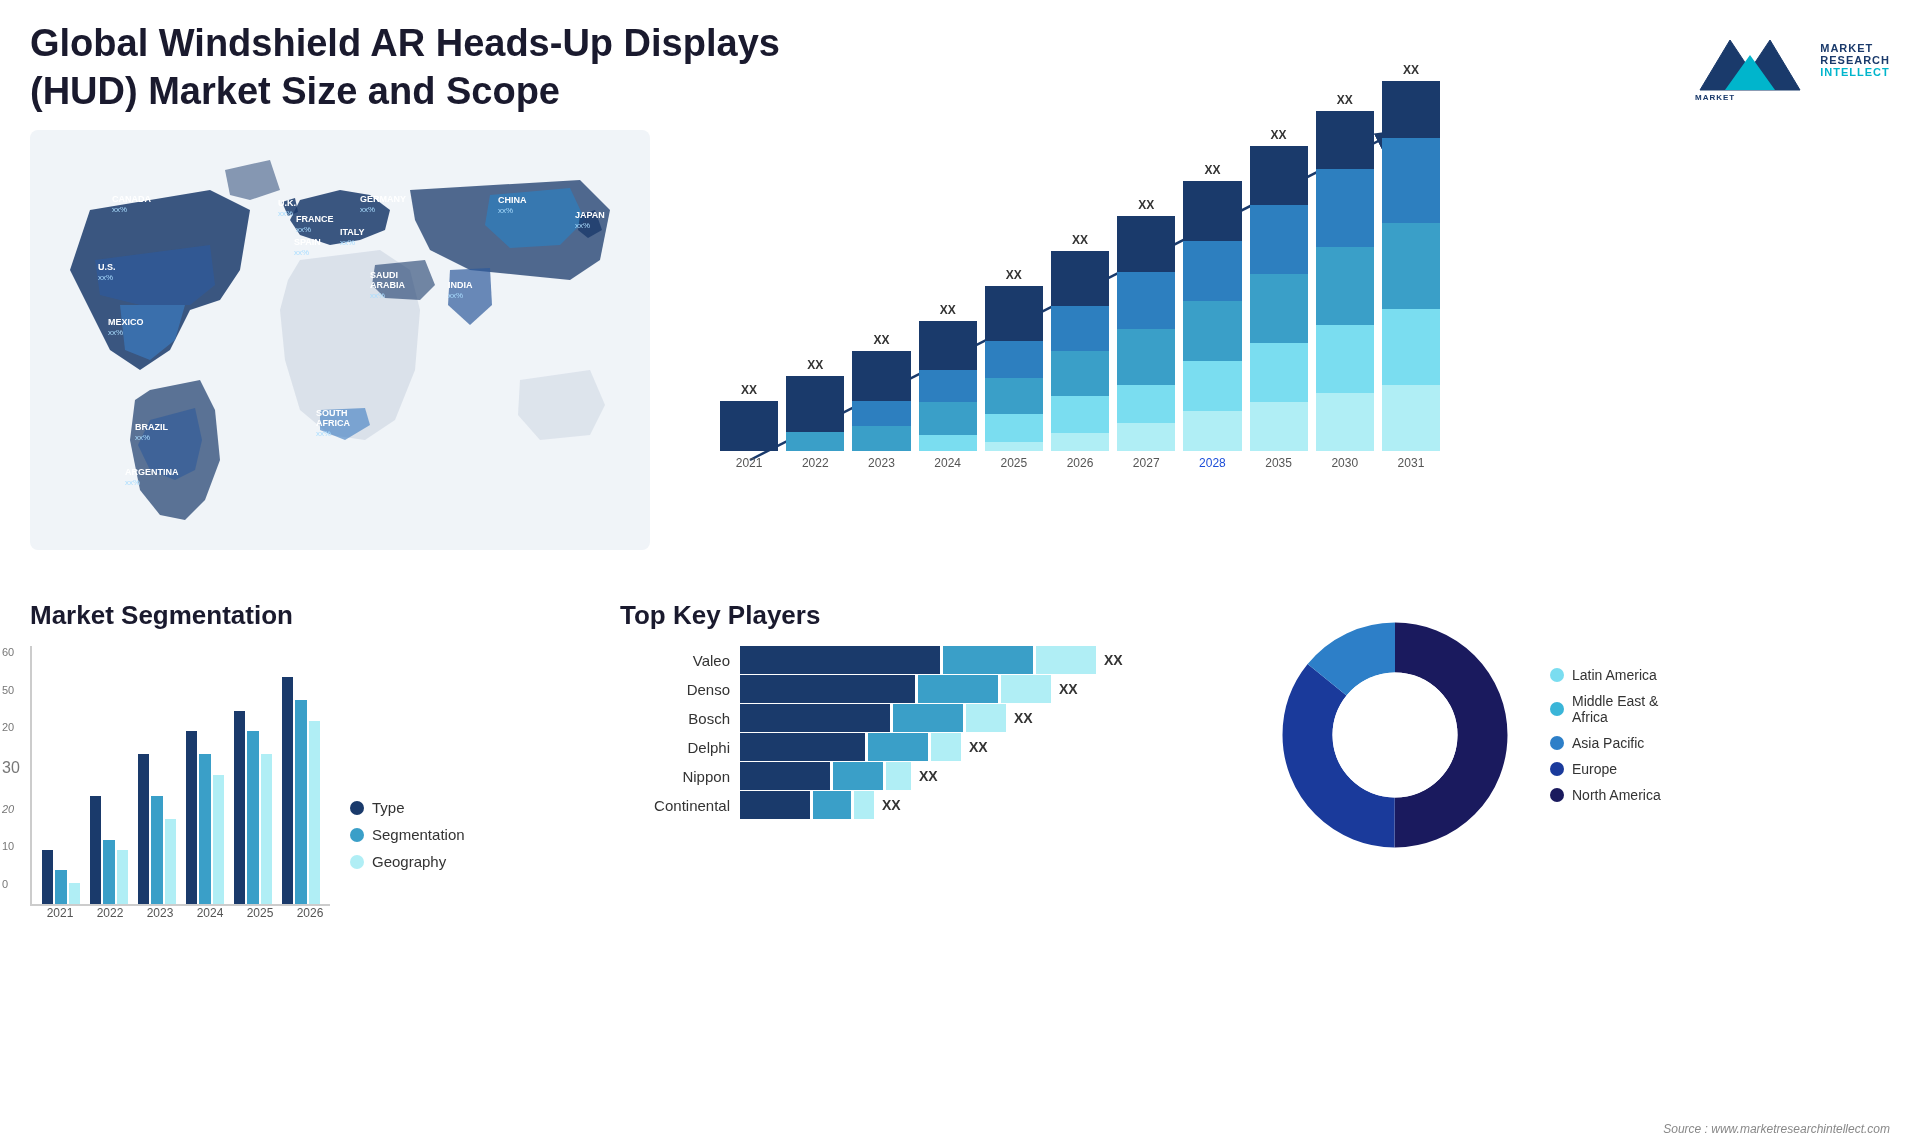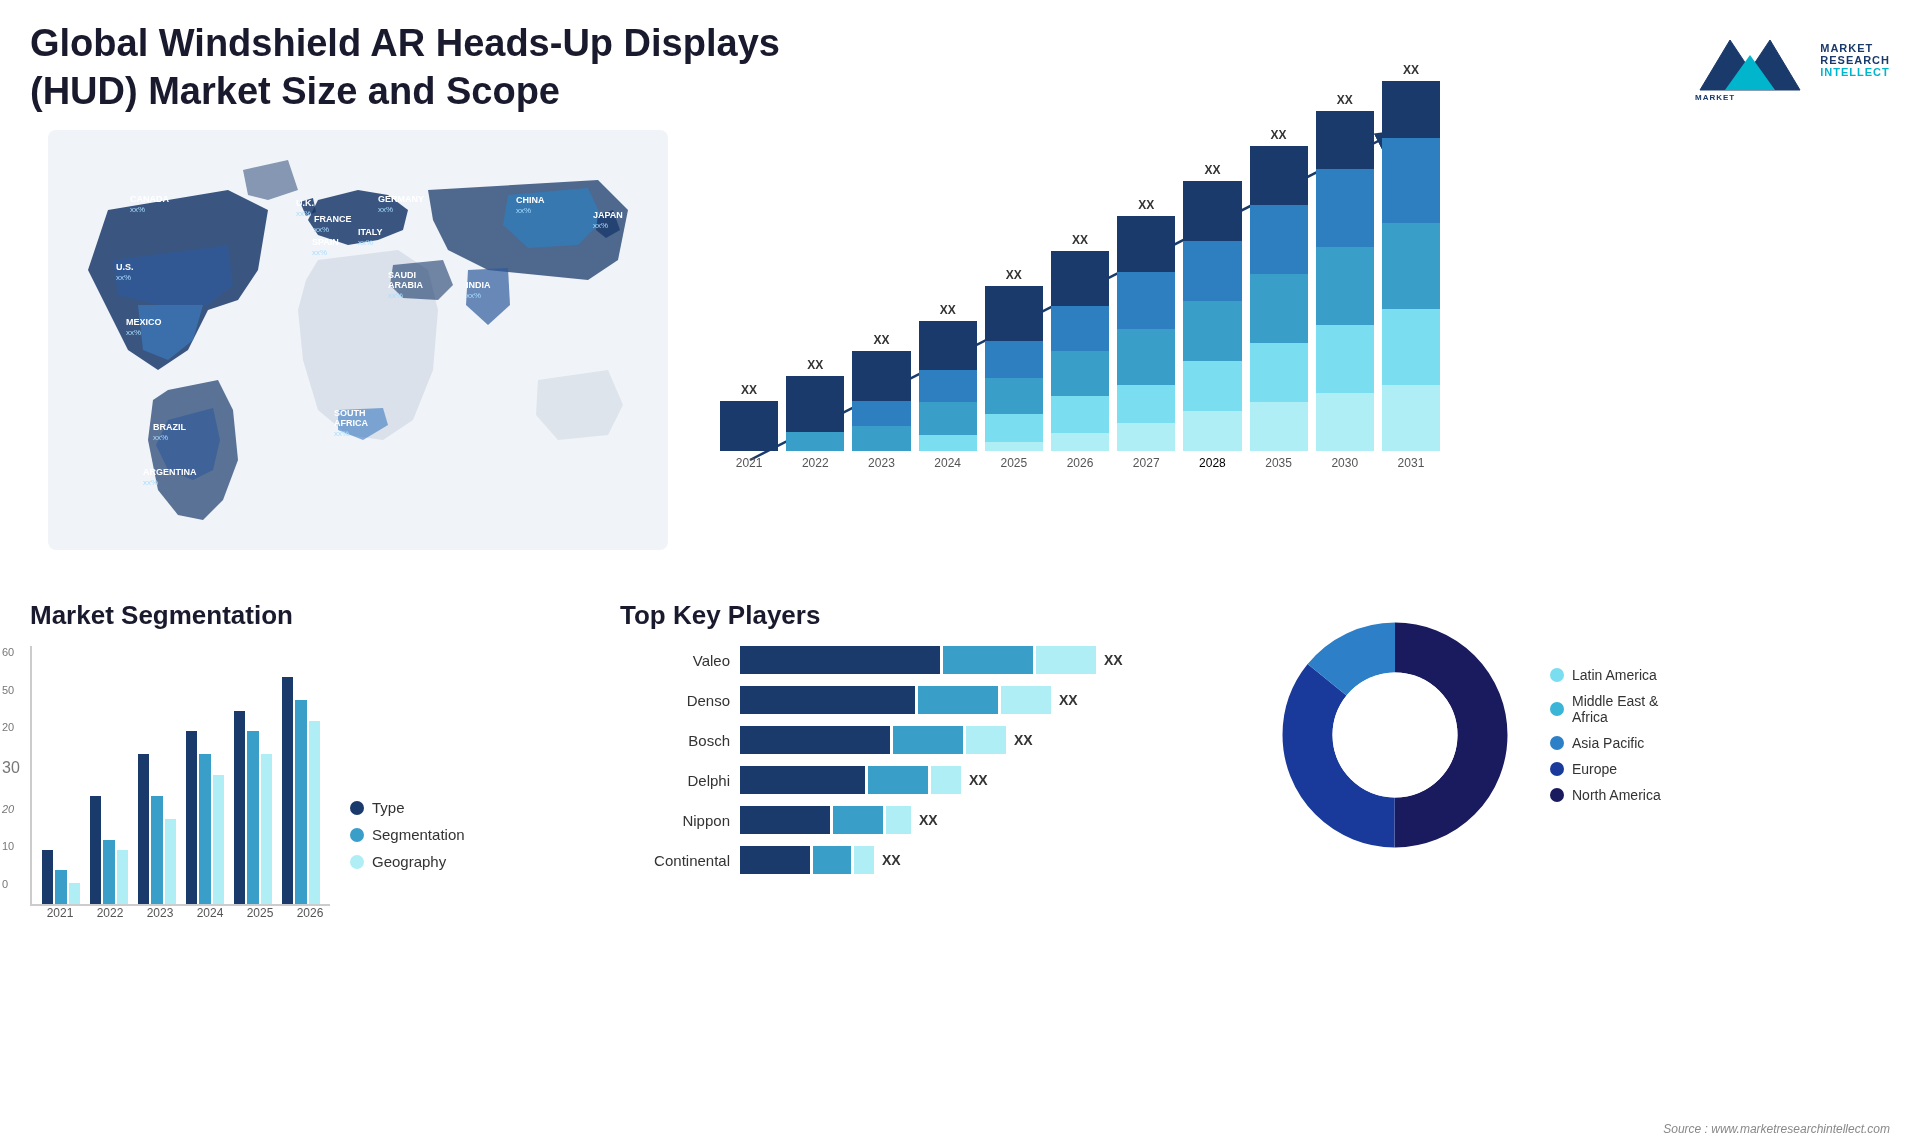--- a/index.html
+++ b/index.html
@@ -43,21 +43,20 @@
       position: relative;
     }
 
     
     .map-section {
       position: absolute;
       top: 130px;
       left: 30px;
       width: 620px;
       height: 298px;
-      margin-left: 18px;
     }
 
     
     .bar-chart-section {
       position: absolute;
       top: 100px;
       left: 680px;
       width: 760px;
       height: 450px;
     }
@@ -108,21 +107,21 @@
       left: 620px;
       width: 630px;
       height: 500px;
     }
     .players-chart {
       margin-top: 10px;
     }
     .player-row {
       display: flex;
       align-items: center;
-      margin-bottom: 12px;
+      margin-bottom: 1px;
       gap: 10px;
     }
     .player-name {
       width: 110px;
       font-size: 15px;
       color: #333;
       text-align: right;
     }
     .player-bar-area {
       flex: 1;
@@ -381,21 +380,21 @@
 
       <div class="bar-group" style="flex:1;display:flex;flex-direction:column;align-items:center;">
         <span style="font-size:12px;font-weight:700;color:#333;margin-bottom:4px;">XX</span>
         <div style="width:100%;height:270px;display:flex;flex-direction:column;">
           <div style="background:#1a3a6b;flex:3;"></div>
           <div style="background:#2d7fbf;flex:3;"></div>
           <div style="background:#3a9fc8;flex:3;"></div>
           <div style="background:#7addf0;flex:2.5;"></div>
           <div style="background:#b0eef5;flex:2;"></div>
         </div>
-        <span style="font-size:12px;color:#000000;margin-top:5px;">2028</span>
+        <span style="font-size:12px;color:#1d4ed8;margin-top:5px;">2028</span>
       </div>
 
       <div class="bar-group" style="flex:1;display:flex;flex-direction:column;align-items:center;">
         <span style="font-size:12px;font-weight:700;color:#333;margin-bottom:4px;">XX</span>
         <div style="width:100%;height:305px;display:flex;flex-direction:column;">
           <div style="background:#1a3a6b;flex:3;"></div>
           <div style="background:#2d7fbf;flex:3.5;"></div>
           <div style="background:#3a9fc8;flex:3.5;"></div>
           <div style="background:#7addf0;flex:3;"></div>
           <div style="background:#b0eef5;flex:2.5;"></div>

